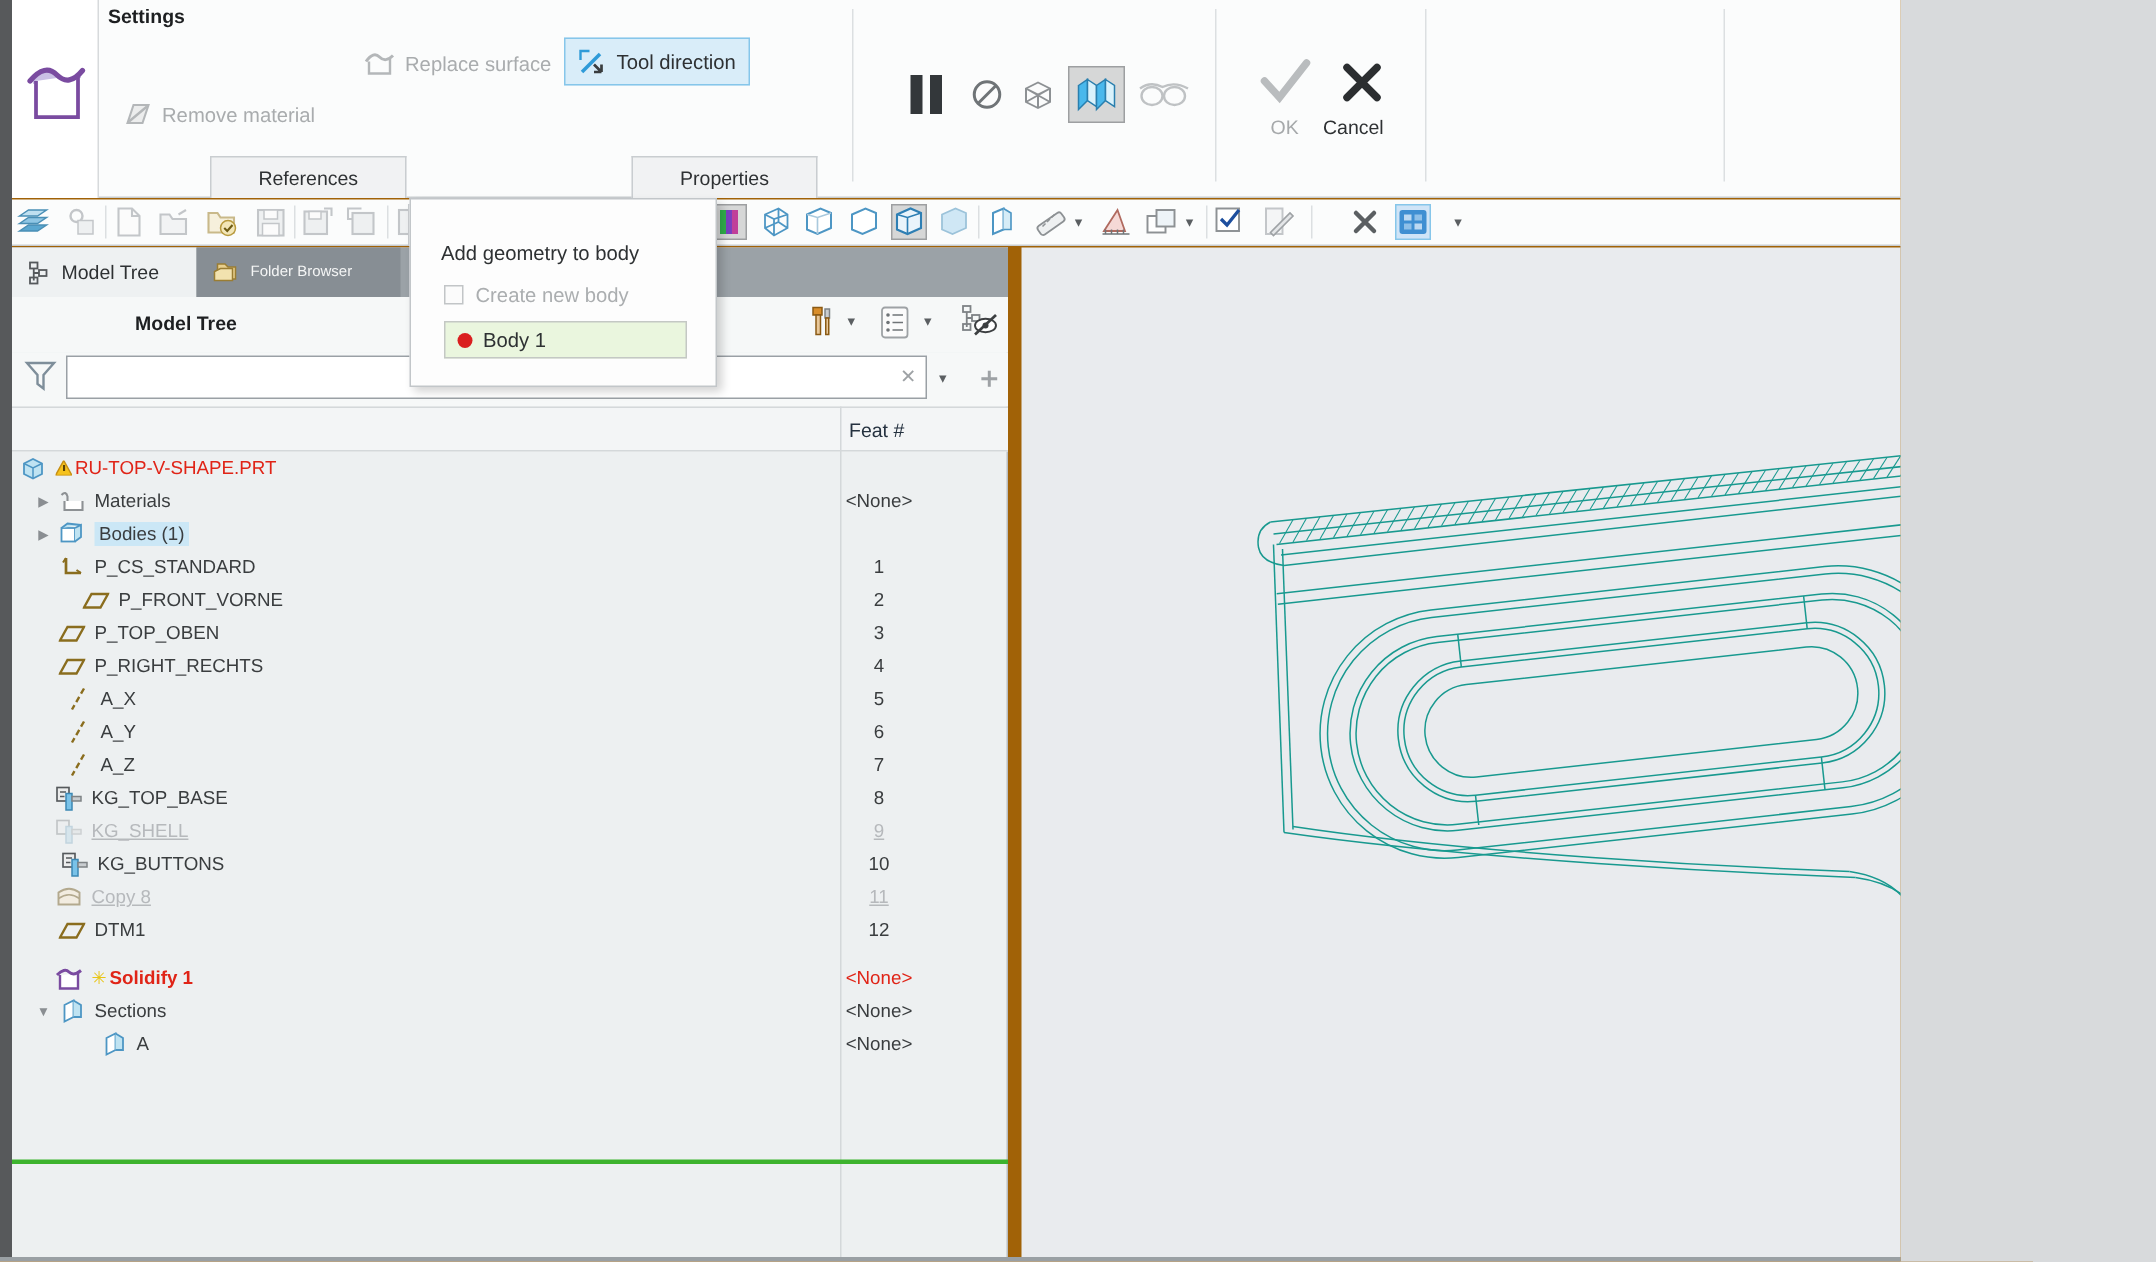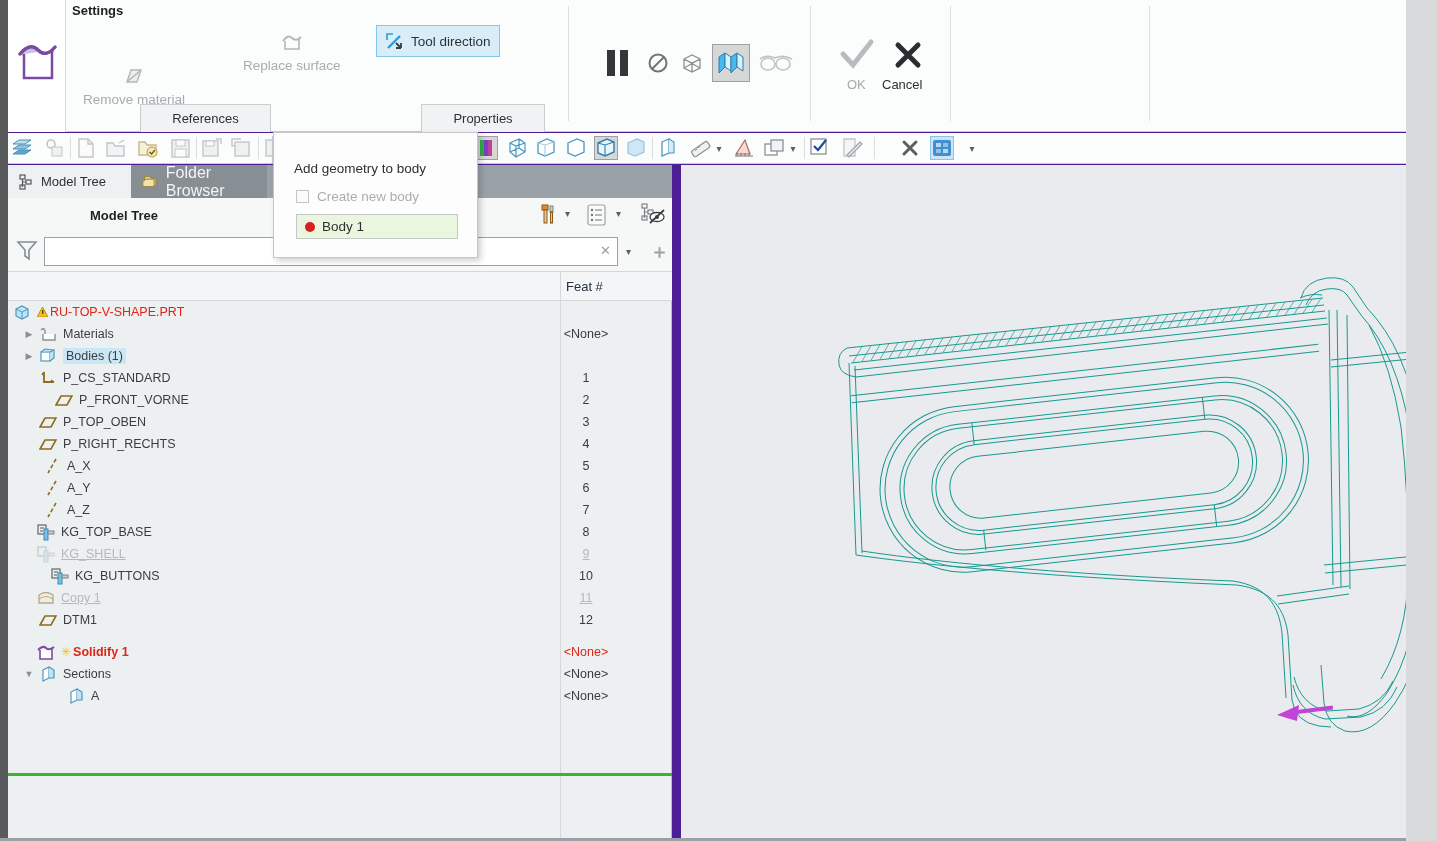--- a/index.html
+++ b/index.html
@@ -1,33 +1,33 @@
 <!DOCTYPE html>
 <html><head>
 <meta charset="utf-8">
 <style>
   html,body{margin:0;padding:0;background:#d8dadc;}
   *{box-sizing:border-box;font-family:"Liberation Sans",sans-serif;}
-  #app{position:relative;width:1406px;height:841px;background:#4c1d95;overflow:hidden;
+  #app{position:relative;width:1267px;height:841px;background:#a16207;overflow:hidden;
        border-bottom:3px solid #9aa0a4;}
   .abs{position:absolute;}
 
   
   #left-strip{left:0;top:0;width:8px;height:841px;background:#57595b;}
 
   
   #dashboard{left:8px;top:0;width:1429px;height:132px;background:#fbfcfc;border-bottom:1px solid #c9cdd0;}
   #feat-icon-box{left:0;top:0;width:58px;height:132px;background:#fff;border-right:1px solid #d7dadc;}
   .vsep{position:absolute;top:6px;bottom:10px;width:1px;background:#dcdfe1;}
   #settings-title{left:64px;top:3px;font-size:13px;font-weight:bold;color:#1d1f21;}
   .dbtn{position:absolute;display:flex;align-items:center;gap:7px;font-size:13.5px;color:#2e3133;
         padding:4px 8px;border:1px solid transparent;}
   .dbtn.pressed{background:#d3d4d4;border-color:#9d9fa1;}
   .dbtn.hilite{background:#d9edf9;border-color:#86c6ea;}
-  .dbtn.disabled{color:#a9acae;flex-direction:column;}
+  .dbtn.disabled{color:#a9acae;}
 
   
   .tab{position:absolute;top:104px;height:28px;display:flex;align-items:center;justify-content:center;
        font-size:13px;color:#2e3133;background:#f1f2f3;border:1px solid #c9cdd0;border-bottom:none;}
   .tab.active{background:#fff;z-index:3;margin-top:32px;}
 
   
   .big-icon{position:absolute;display:flex;align-items:center;justify-content:center;}
   .icon-btn{border:1px solid transparent;}
   .icon-btn.pressed{background:#d6d7d7;border-color:#9d9fa1;}
@@ -51,21 +51,21 @@
   #body1-item{left:22px;top:81px;width:162px;height:25px;background:#eaf6de;border:1px solid #c4c8c4;
               display:flex;align-items:center;gap:7px;padding-left:8px;font-size:13.5px;color:#2e3133;}
   #body1-dot{width:10px;height:10px;border-radius:50%;background:#da1f1f;}
 
   
   #tree-panel{left:8px;top:165px;width:664px;height:676px;background:#edf0f1;border-right:1px solid #b9bdc0;}
   #tree-tabbar{left:0;top:0;width:664px;height:33px;background:#9ba2a7;}
   #tab-model-tree{left:0;top:0;width:123px;height:33px;background:#eef1f2;display:flex;align-items:center;
                   gap:8px;padding-left:10px;font-size:13px;color:#2e3133;}
   #tab-folder-browser{left:123px;top:0;width:136px;height:33px;background:#878e94;display:flex;align-items:center;
-                  gap:8px;padding-left:10px;font-size:16px;color:#f4f5f5;justify-content:space-between;}
+                  gap:8px;padding-left:10px;font-size:10px;color:#f4f5f5;}
   #tree-header{left:0;top:33px;width:664px;height:37px;background:#f6f8f8;}
   #tree-title{left:82px;top:10px;font-size:13px;font-weight:bold;color:#1d1f21;}
   #filter-row{left:0;top:70px;width:664px;height:36px;background:#f6f8f8;}
   #search-input{position:absolute;left:36px;top:2px;width:574px;height:29px;border:1px solid #9aa0a5;
                 background:#fff;font-size:13px;padding:0 26px 0 8px;color:#2e3133;}
   #col-header{left:0;top:106px;width:664px;height:30px;background:#f3f5f6;border-top:1px solid #d4d8da;
               border-bottom:1px solid #d4d8da;}
   #feat-col-label{left:558px;top:7px;font-size:13px;color:#24313f;text-align:center;}
   #col-line{left:552px;top:106px;width:1px;height:570px;background:#d4d8da;}
 
@@ -564,21 +564,21 @@
           <svg width="18" height="17" viewBox="0 0 18 17" opacity="0.45">
               <rect x="1" y="1" width="8" height="9" fill="#eceded" stroke="#8d9194" stroke-width="1.1"></rect>
               <rect x="7" y="5" width="4" height="11" fill="#bcd9e8" stroke="#8fb4c8" stroke-width="1"></rect>
               <rect x="11" y="7" width="6" height="3" fill="#dcdfe1" stroke="#a8acae"></rect>
             </svg>
         </span>
         <span class="tlabel">KG_SHELL</span>
         <span class="tfeat">9</span>
       </div>
 
-      <div class="trow" style="padding-left:24px">
+      <div class="trow" style="padding-left:14px">
         <span class="spacer"></span>
         <span class="ticon">
           <svg width="18" height="17" viewBox="0 0 18 17">
               <rect x="1" y="1" width="8" height="9" fill="#eceded" stroke="#55595c" stroke-width="1.1"></rect>
               <path d="M3 4 L7 4 M3 7 L6 7" stroke="#55595c"></path>
               <rect x="7" y="5" width="4" height="11" fill="#79c2e8" stroke="#3c88b4" stroke-width="1"></rect>
               <rect x="11" y="7" width="6" height="3" fill="#c9cdd0" stroke="#7e8285"></rect>
             </svg>
         </span>
         <span class="tlabel">KG_BUTTONS</span>
@@ -586,21 +586,21 @@
       </div>
 
       <div class="trow suppressed" style="padding-left:10px">
         <span class="spacer"></span>
         <span class="ticon">
           <svg width="18" height="15" viewBox="0 0 18 15">
               <path d="M2 4 Q9 -1 16 4 L16 12 L2 12 Z" fill="#f2ece0" stroke="#b3a98e" stroke-width="1.3"></path>
               <path d="M2 8 Q9 3 16 8" fill="none" stroke="#b3a98e" stroke-width="1.1"></path>
             </svg>
         </span>
-        <span class="tlabel">Copy 1</span>
+        <span class="tlabel">Copy 8</span>
         <span class="tfeat">11</span>
       </div>
 
       <div class="trow" style="padding-left:12px">
         <span class="spacer"></span>
         <span class="ticon">
           <svg width="18" height="13" viewBox="0 0 18 13">
               <path d="M1 11 L6 2 L17 2 L12 11 Z" fill="none" stroke="#8a6d1e" stroke-width="1.6"></path>
             </svg>
         </span>

